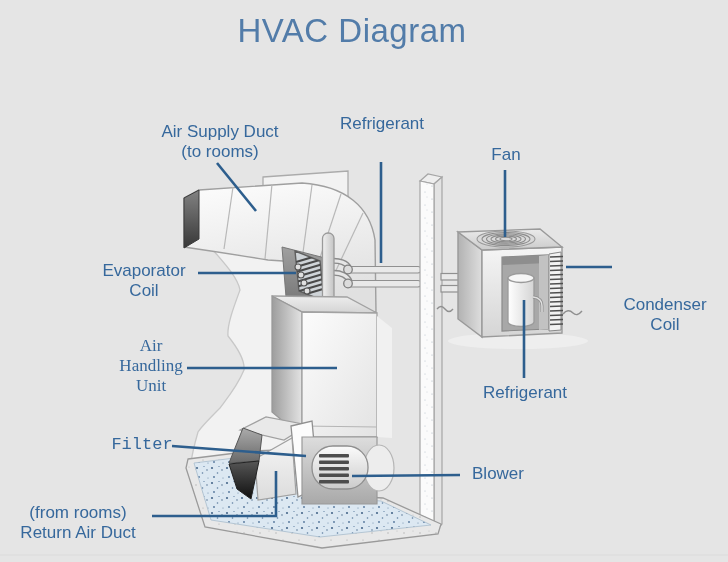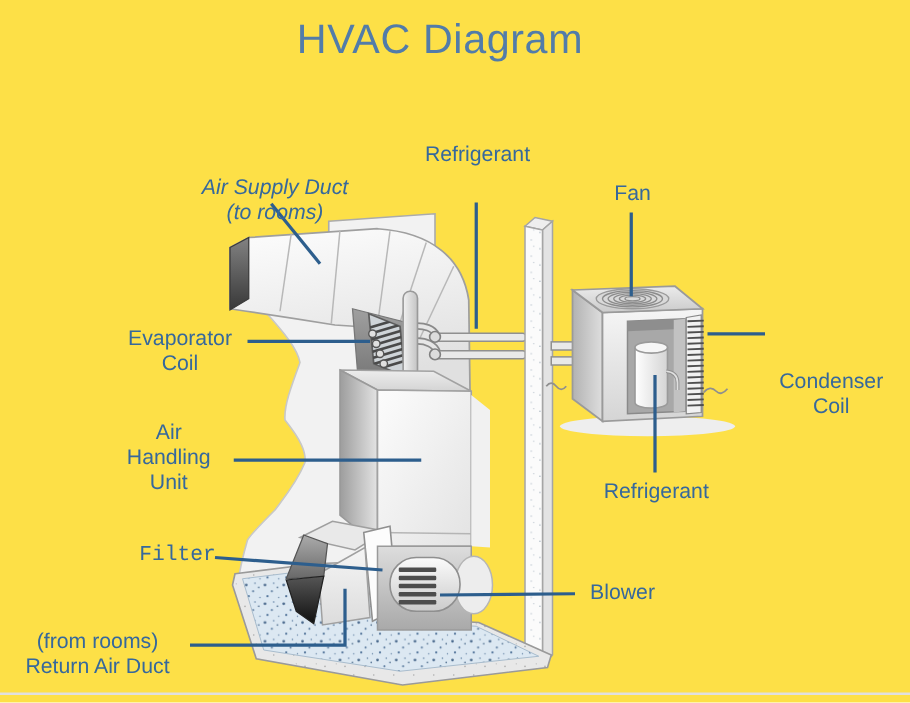--- a/index.html
+++ b/index.html
@@ -1,17 +1,17 @@
 <!DOCTYPE html>
 <html style="--title-color: #527ca9; --label-color: #36689c; --leader-color: #2d5e8d;"><head>
 <meta charset="utf-8">
 <style>
   html,body { margin:0; padding:0; background:#ffffff; }
   #stage {
-    position:relative; width:728px; height:562px; background:#fde047;
+    position:relative; width:728px; height:562px; background:#e5e5e5;
     font-family:"Liberation Sans", sans-serif; overflow:hidden;
   }
   #illustration { position:absolute; left:0; top:0; }
   .title {
     position:absolute; left:0; top:12px; width:100%;
     text-align:center; transform:translateX(-12px);
     font-size:33px; font-weight:400; color:var(--title-color,#527ca9);
     letter-spacing:0.5px;
   }
   .lbl {
@@ -278,42 +278,42 @@
       <path class="leader" d="M 198,273 L 296,273"></path>
       <path class="leader" d="M 187,368 L 337,368"></path>
       <path class="leader" d="M 172,446 L 306,456"></path>
       <path class="leader" d="M 152,516 L 276,516 L 276,471"></path>
       <path class="leader" d="M 460,475 L 352,476"></path>
     </g>
   </svg>
 
   <div class="title">HVAC Diagram</div>
 
-  <div class="lbl" style="left:220px; top:140px;font-style:italic;">
+  <div class="lbl" style="left:220px; top:122px;">
     <span>Air Supply Duct</span>
     <span>(to rooms)</span>
   </div>
   <div class="lbl" style="left:382px; top:114px;">
     <span>Refrigerant</span>
   </div>
   <div class="lbl" style="left:506px; top:145px;">
     <span>Fan</span>
   </div>
   <div class="lbl" style="left:665px; top:255px;margin-top:40px;">
     <span>Condenser</span>
     <span>Coil</span>
   </div>
   <div class="lbl" style="left:525px; top:383px;">
     <span>Refrigerant</span>
   </div>
   <div class="lbl" style="left:144px; top:261px;">
     <span>Evaporator</span>
     <span>Coil</span>
   </div>
-  <div class="lbl" style="left:135px; top:336px;">
+  <div class="lbl" style="left:151px; top:336px;font-family:Liberation Serif, serif;">
     <span>Air</span>
     <span>Handling</span>
     <span>Unit</span>
   </div>
   <div class="lbl" style="left:142px; top:435px;font-family:Liberation Mono, monospace;">
     <span>Filter</span>
   </div>
   <div class="lbl" style="left:78px; top:503px;">
     <span>(from rooms)</span>
     <span>Return Air Duct</span>

